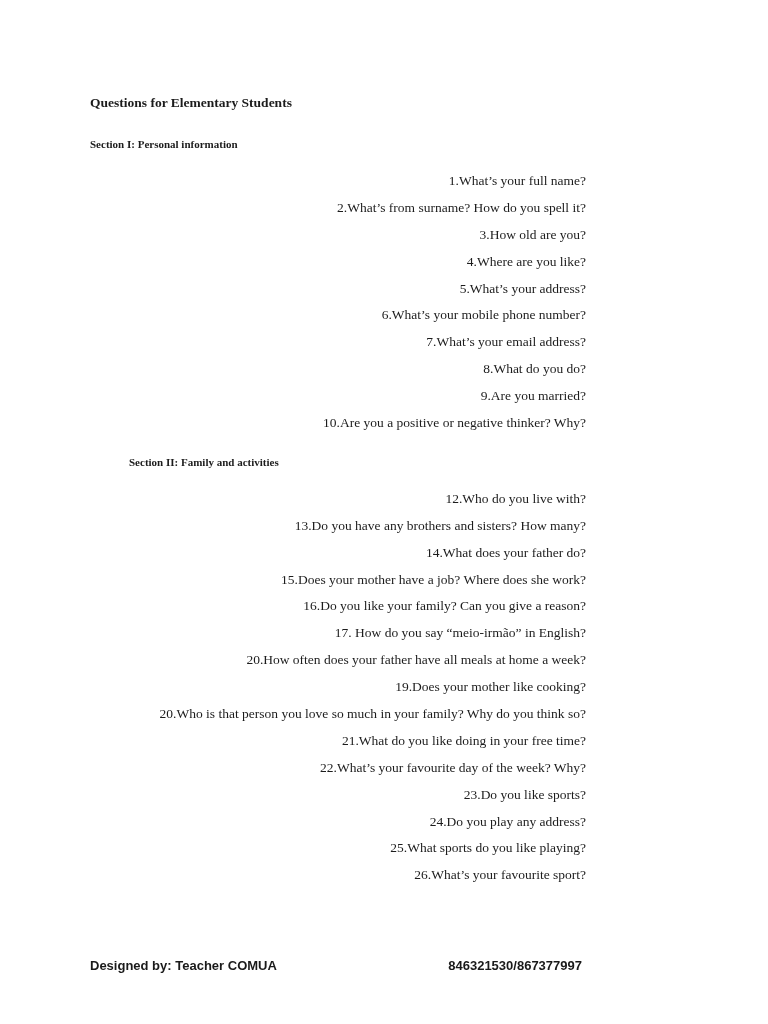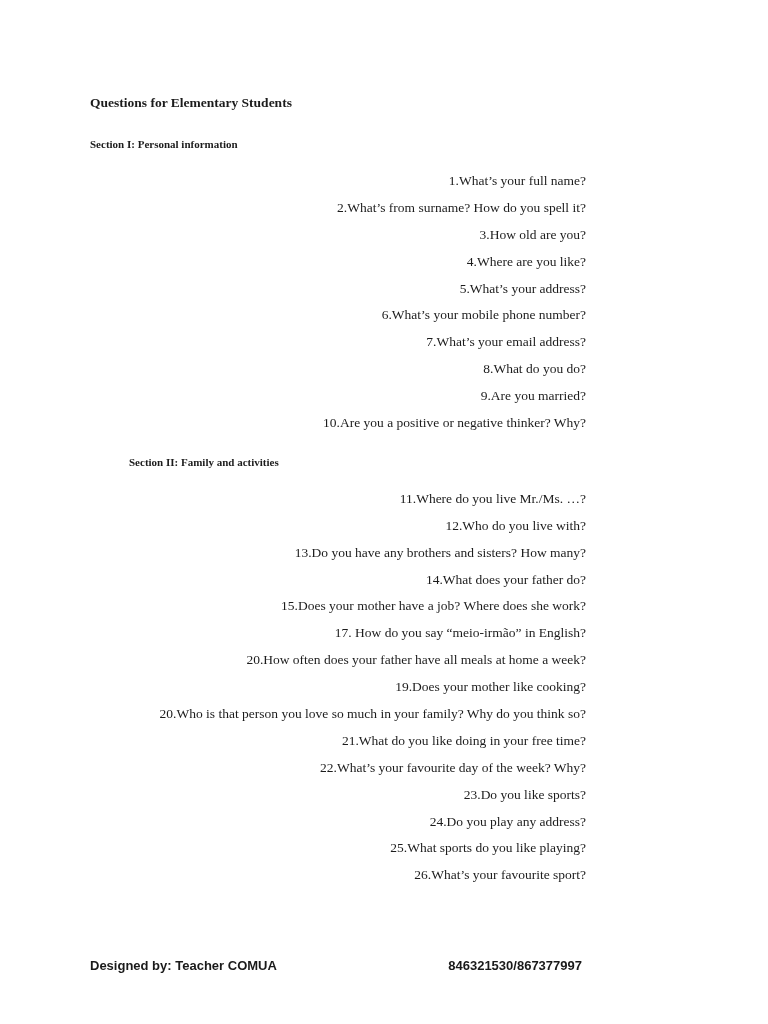--- a/index.html
+++ b/index.html
@@ -77,25 +77,25 @@
         <li><span class="num">4.</span><span class="q-text">Where are you like?</span></li>
         <li><span class="num">5.</span><span class="q-text">What’s your address?</span></li>
         <li><span class="num">6.</span><span class="q-text">What’s your mobile phone number?</span></li>
         <li><span class="num">7.</span><span class="q-text">What’s your email address?</span></li>
         <li><span class="num">8.</span><span class="q-text">What do you do?</span></li>
         <li><span class="num">9.</span><span class="q-text">Are you married?</span></li>
         <li><span class="num">10.</span><span class="q-text">Are you a positive or negative thinker? Why?</span></li>
       </ol>
       <h2 class="section-heading second">Section II: Family and activities</h2>
       <ol class="questions">
-        <li><span class="num">11.</span><span class="q-text">Where do you live Mr./Ms. …?</span></li>
         <li><span class="num">12.</span><span class="q-text">Who do you live with?</span></li>
         <li><span class="num">13.</span><span class="q-text">Do you have any brothers and sisters? How many?</span></li>
         <li><span class="num">14.</span><span class="q-text">What does your father do?</span></li>
         <li><span class="num">15.</span><span class="q-text">Does your mother have a job? Where does she work?</span></li>
+        <li><span class="num">16.</span><span class="q-text">Do you like your family? Can you give a reason?</span></li>
         <li><span class="num">17.</span><span class="q-text"> How do you say “meio-irmão” in English?</span></li>
         <li><span class="num">20.</span><span class="q-text">How often does your father have all meals at home a week?</span></li>
         <li><span class="num">19.</span><span class="q-text">Does your mother like cooking?</span></li>
         <li><span class="num">20.</span><span class="q-text">Who is that person you love so much in your family? Why do you think so?</span></li>
         <li><span class="num">21.</span><span class="q-text">What do you like doing in your free time?</span></li>
         <li><span class="num">22.</span><span class="q-text">What’s your favourite day of the week? Why?</span></li>
         <li><span class="num">23.</span><span class="q-text">Do you like sports?</span></li>
         <li><span class="num">24.</span><span class="q-text">Do you play any address?</span></li>
         <li><span class="num">25.</span><span class="q-text">What sports do you like playing?</span></li>
         <li><span class="num">26.</span><span class="q-text">What’s your favourite sport?</span></li>

